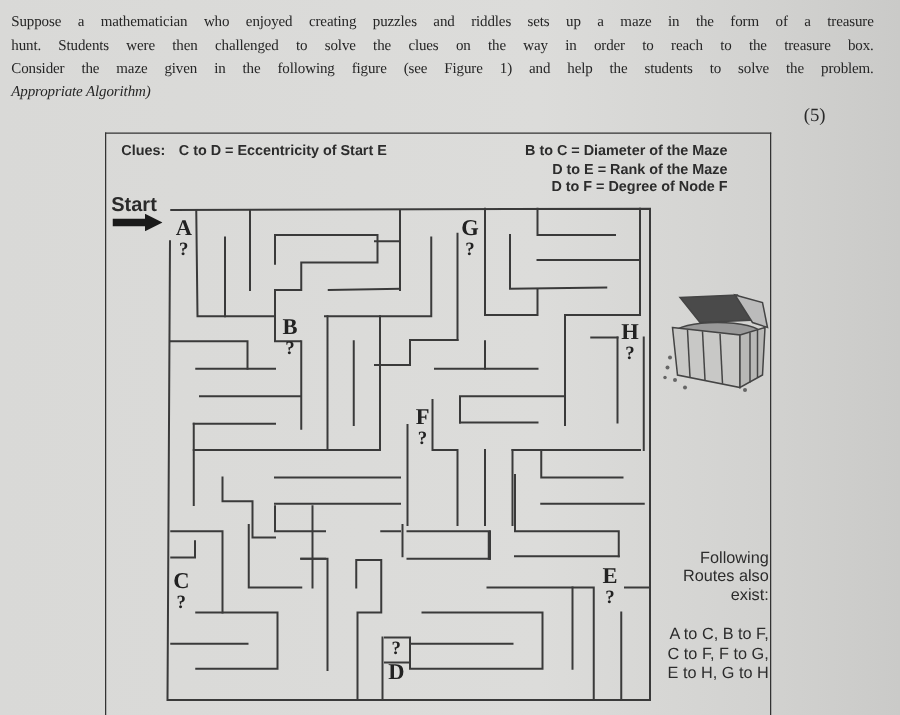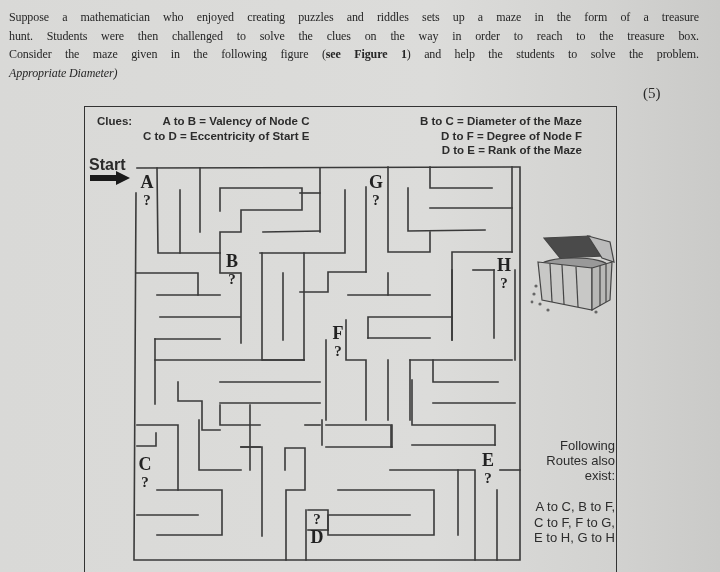--- a/index.html
+++ b/index.html
@@ -15,21 +15,21 @@
     background: linear-gradient(90deg, #d9d9d7 0%, #dcdcda 60%, #d2d2d0 85%, #cacac8 100%);
   }
   .question {
     position: absolute; left: 9px; top: 8px; width: 690px;
     font-size: 12px; line-height: 18.6px; text-align: justify;
     color: #262626;
     letter-spacing: -0.1px;
   }
   .question .line { display: block; text-align-last: justify; white-space: nowrap; }
   .question .line.last { text-align-last: left; }
-  .question b { font-weight: bold; }
+  .question b { font-weight: normal; }
   .question i { font-style: italic; }
   .marks {
     position: absolute; left: 643px; top: 85px; font-size: 15px; color: #2a2a2a;
   }
   .figure {
     position: absolute; left: 84px; top: 106px; width: 533px; height: 480px;
     border-left: 1.5px solid #333; border-top: 1.5px solid #333; border-right: 1.5px solid #333;
     box-sizing: border-box;
   }
   .clues {
@@ -61,35 +61,34 @@
 </style>
 </head>
 <body>
 
 <div class="paper"></div>
 
 <div class="question">
   <span class="line">Suppose a mathematician who enjoyed creating puzzles and riddles sets up a maze in the form of a treasure</span>
   <span class="line">hunt. Students were then challenged to solve the clues on the way in order to reach to the treasure box.</span>
   <span class="line"><span>Consider the maze given in the following figure (</span><b>see Figure 1</b><span>) and help the students to solve the problem.</span></span>
-  <span class="line last"><i>Appropriate Diameter)</i></span>
+  <span class="line last"><i>Appropriate Algorithm)</i></span>
 </div>
 <div class="marks">(5)</div>
 
 <div class="figure"></div>
 
 <div class="clues clues-label">Clues:</div>
 <div class="clues clues-left">
-  <div>A to B = Valency of Node C</div>
   <div>C to D = Eccentricity of Start E</div>
 </div>
 <div class="clues clues-right">
   <div>B to C = Diameter of the Maze</div>
+  <div>D to E = Rank of the Maze</div>
   <div>D to F = Degree of Node F</div>
-  <div>D to E = Rank of the Maze</div>
 </div>
 
 <div class="start-label">Start</div>
 <svg class="start-arrow" width="40" height="14" viewBox="0 0 40 14">
   <rect x="0" y="4" width="28" height="6" fill="#1a1a1a"></rect>
   <polygon points="26,0 40,7 26,14" fill="#1a1a1a"></polygon>
 </svg>
 
 <svg class="maze" width="720" height="572" viewBox="0 0 720 572">
   <g stroke="#3a3a3a" stroke-width="1.6" fill="none" stroke-linecap="square">

